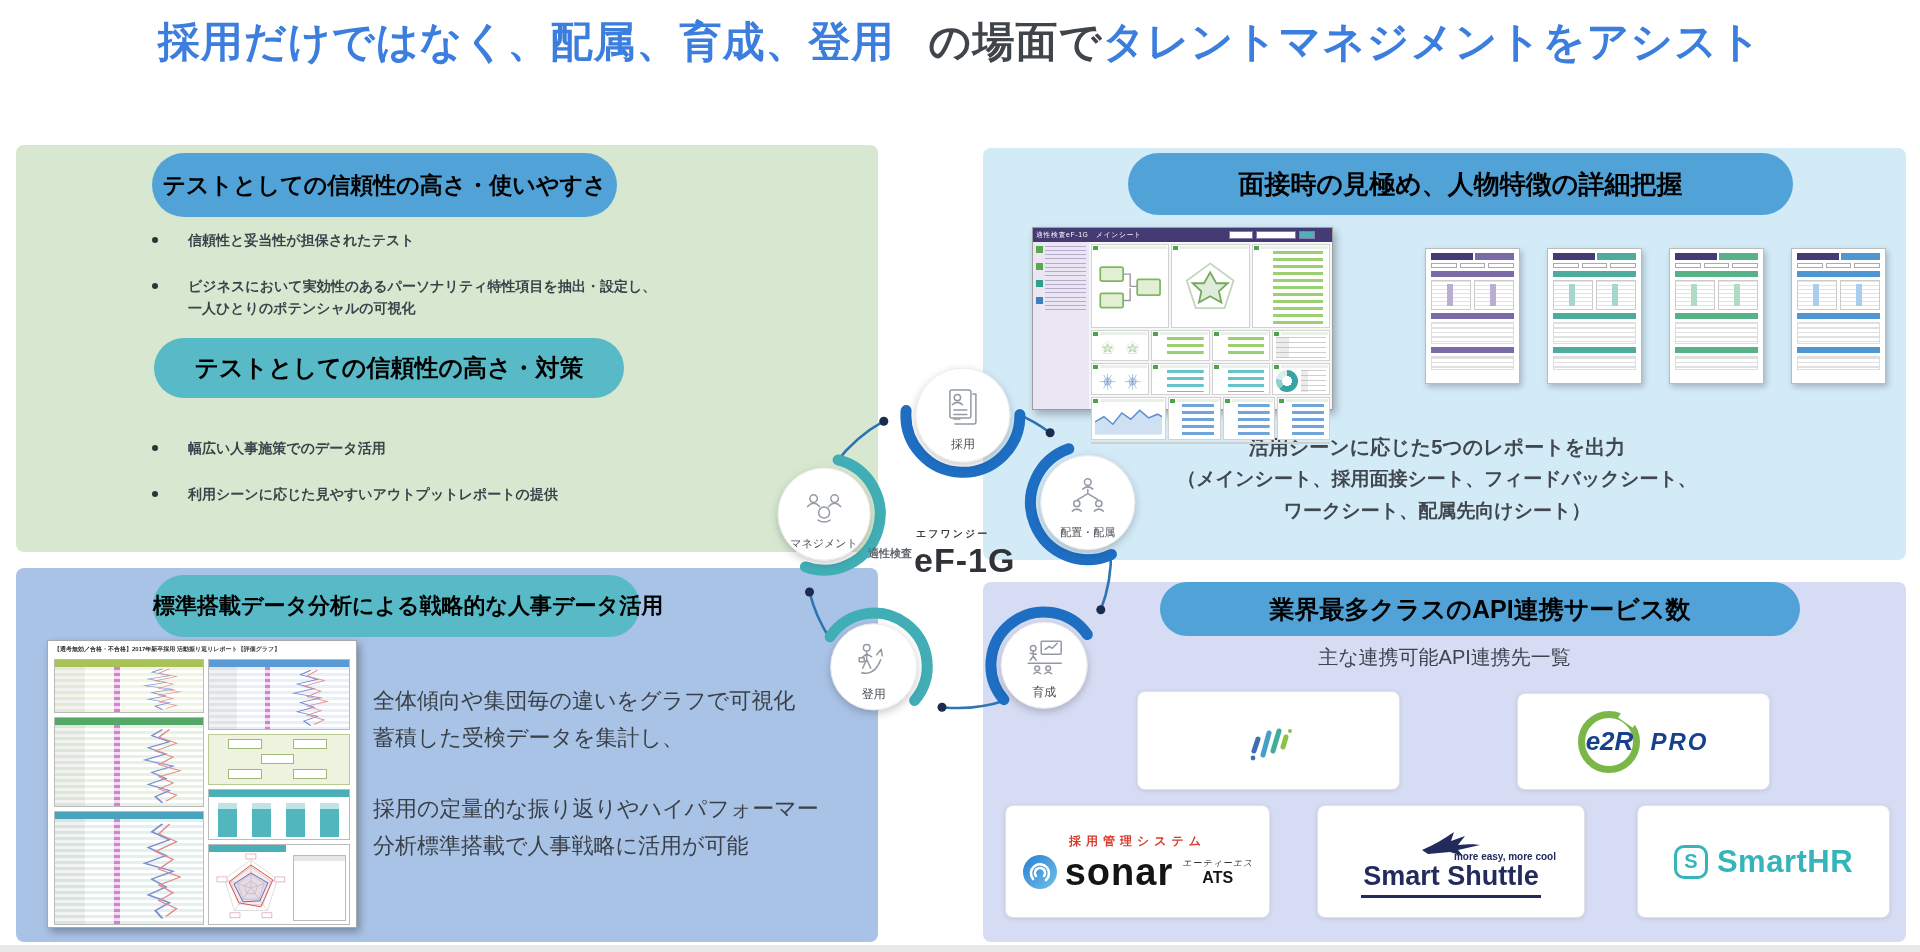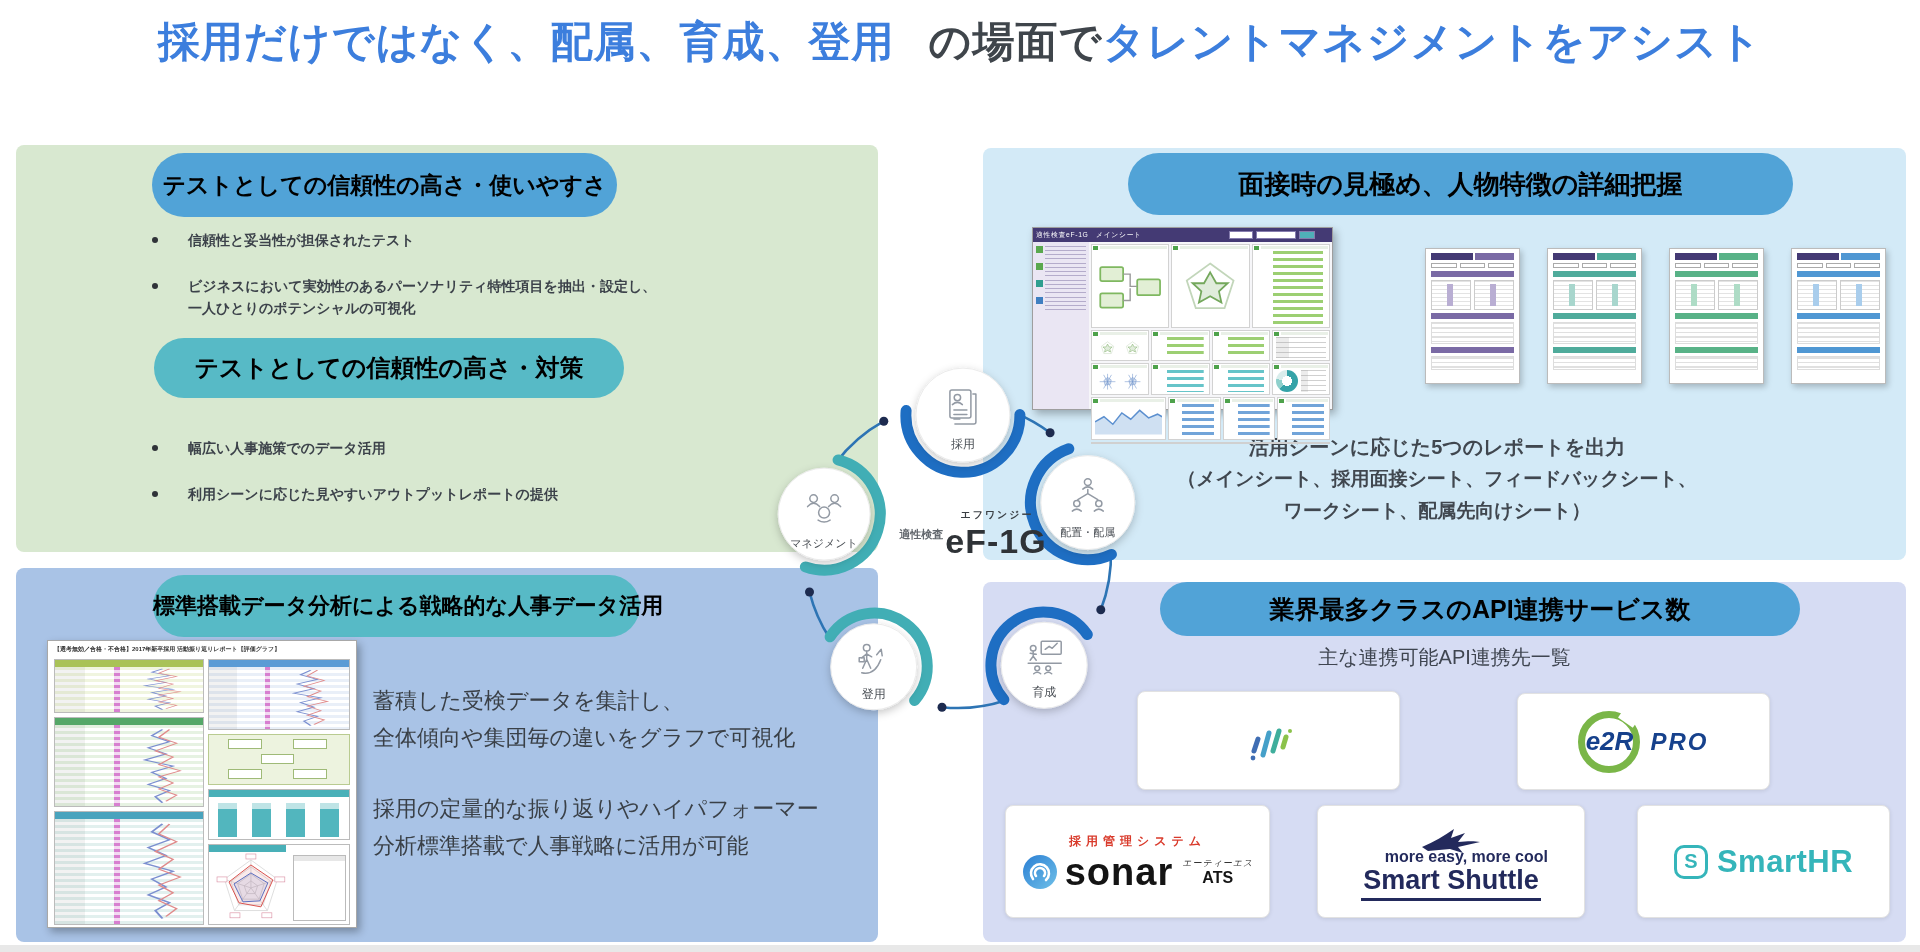--- a/index.html
+++ b/index.html
@@ -148,37 +148,37 @@
   .e2r-main{font-style:italic; font-weight:800; font-size:26px; color:var(--e2r-blue); letter-spacing:0; position:relative; z-index:1}
   .e2r-pro{font-style:italic; font-weight:800; font-size:24px; color:var(--e2r-blue); margin-left:10px; letter-spacing:2px}
   .sonar{left:22px; top:223px; width:265px; height:113px; flex-direction:column; gap:3px}
   .sonar-sys{font-size:12px; letter-spacing:5px; color:var(--sonar-red); font-weight:700}
   .sonar-row{display:flex; align-items:center; gap:7px}
   .sonar-name{font-size:38px; font-weight:800; color:#141414; letter-spacing:1px; line-height:1}
   .sonar-ats{display:flex; flex-direction:column; align-items:center; margin-left:2px}
   .sonar-kana{font-size:9px; color:#333; letter-spacing:1px}
   .sonar-ats b{font-size:16px; font-weight:800; color:#141414; line-height:1}
   .shuttle{left:334px; top:223px; width:268px; height:113px; flex-direction:column; padding-top:2px}
-  .shuttle-tag{font-size:16px; font-weight:700; color:var(--shuttle-navy); align-self:flex-end;
-    margin-right:36px; margin-top:-8px}
+  .shuttle-tag{font-size:10px; font-weight:700; color:var(--shuttle-navy); align-self:flex-end;
+    margin-right:28px; margin-top:-8px}
   .shuttle-name{font-size:27px; font-weight:800; color:var(--shuttle-navy);
     border-bottom:3px solid var(--shuttle-navy); padding:0 2px 3px; line-height:1.1}
   .smarthr{left:654px; top:223px; width:253px; height:113px; gap:9px}
   .shr-icon{width:34px; height:34px; border:3.5px solid var(--smarthr-teal); border-radius:10px;
     display:flex; align-items:center; justify-content:center; color:var(--smarthr-teal);
     font-weight:800; font-size:20px; flex:none}
   .shr-name{font-size:31px; font-weight:800; color:var(--smarthr-teal); letter-spacing:.5px}
 
   
   .diagram{position:absolute; left:700px; top:320px; width:560px; height:470px; z-index:20}
   .conn{fill:none; stroke:var(--connector-blue); stroke-width:2.6}
   .cdot{fill:var(--dot-navy)}
   .nicon{stroke:#939aa4; stroke-width:1.5; fill:none; stroke-linecap:round; stroke-linejoin:round}
   .nlabel{fill:#4a4f55; text-anchor:middle; font-family:"Liberation Sans","DejaVu Sans",sans-serif}
-  .product{position:absolute; left:868px; top:508px; width:210px; text-align:center; z-index:30; pointer-events:none}
+  .product{position:absolute; left:868px; top:527px; width:210px; z-index:30; pointer-events:none}
   .p-ruby{font-size:10px; letter-spacing:2px; color:#3a3f44; font-weight:600; margin-left:48px}
   .p-line{white-space:nowrap}
   .p-prefix{font-size:11px; color:#63686e; vertical-align:15px; margin-right:2px; font-weight:600}
   .p-name{font-size:34px; font-weight:800; color:#2f3337; letter-spacing:1px}
 
   .bottom-strip{position:absolute; left:0; right:0; bottom:0; height:7px; background:#e8e8e8}
 </style>
 </head>
 <body>
 
@@ -494,22 +494,22 @@
                   </g>
               </svg>
               <span class="notes"></span>
             </div>
           </div>
         </div>
       </div>
     </div>
 
     <div class="desc">
+      <div>全体傾向や集団毎の違いをグラフで可視化</div>
       <div>蓄積した受検データを集計し、</div>
-      <div>全体傾向や集団毎の違いをグラフで可視化</div>
       <div class="gap">採用の定量的な振り返りやハイパフォーマー</div>
       <div>分析標準搭載で人事戦略に活用が可能</div>
     </div>
   </section>
 
   <section class="panel lav">
     <div class="badge blue b5">業界最多クラスのAPI連携サービス数</div>
     <div class="subtitle">主な連携可能API連携先一覧</div>
 
     <div class="logo-card aol">

